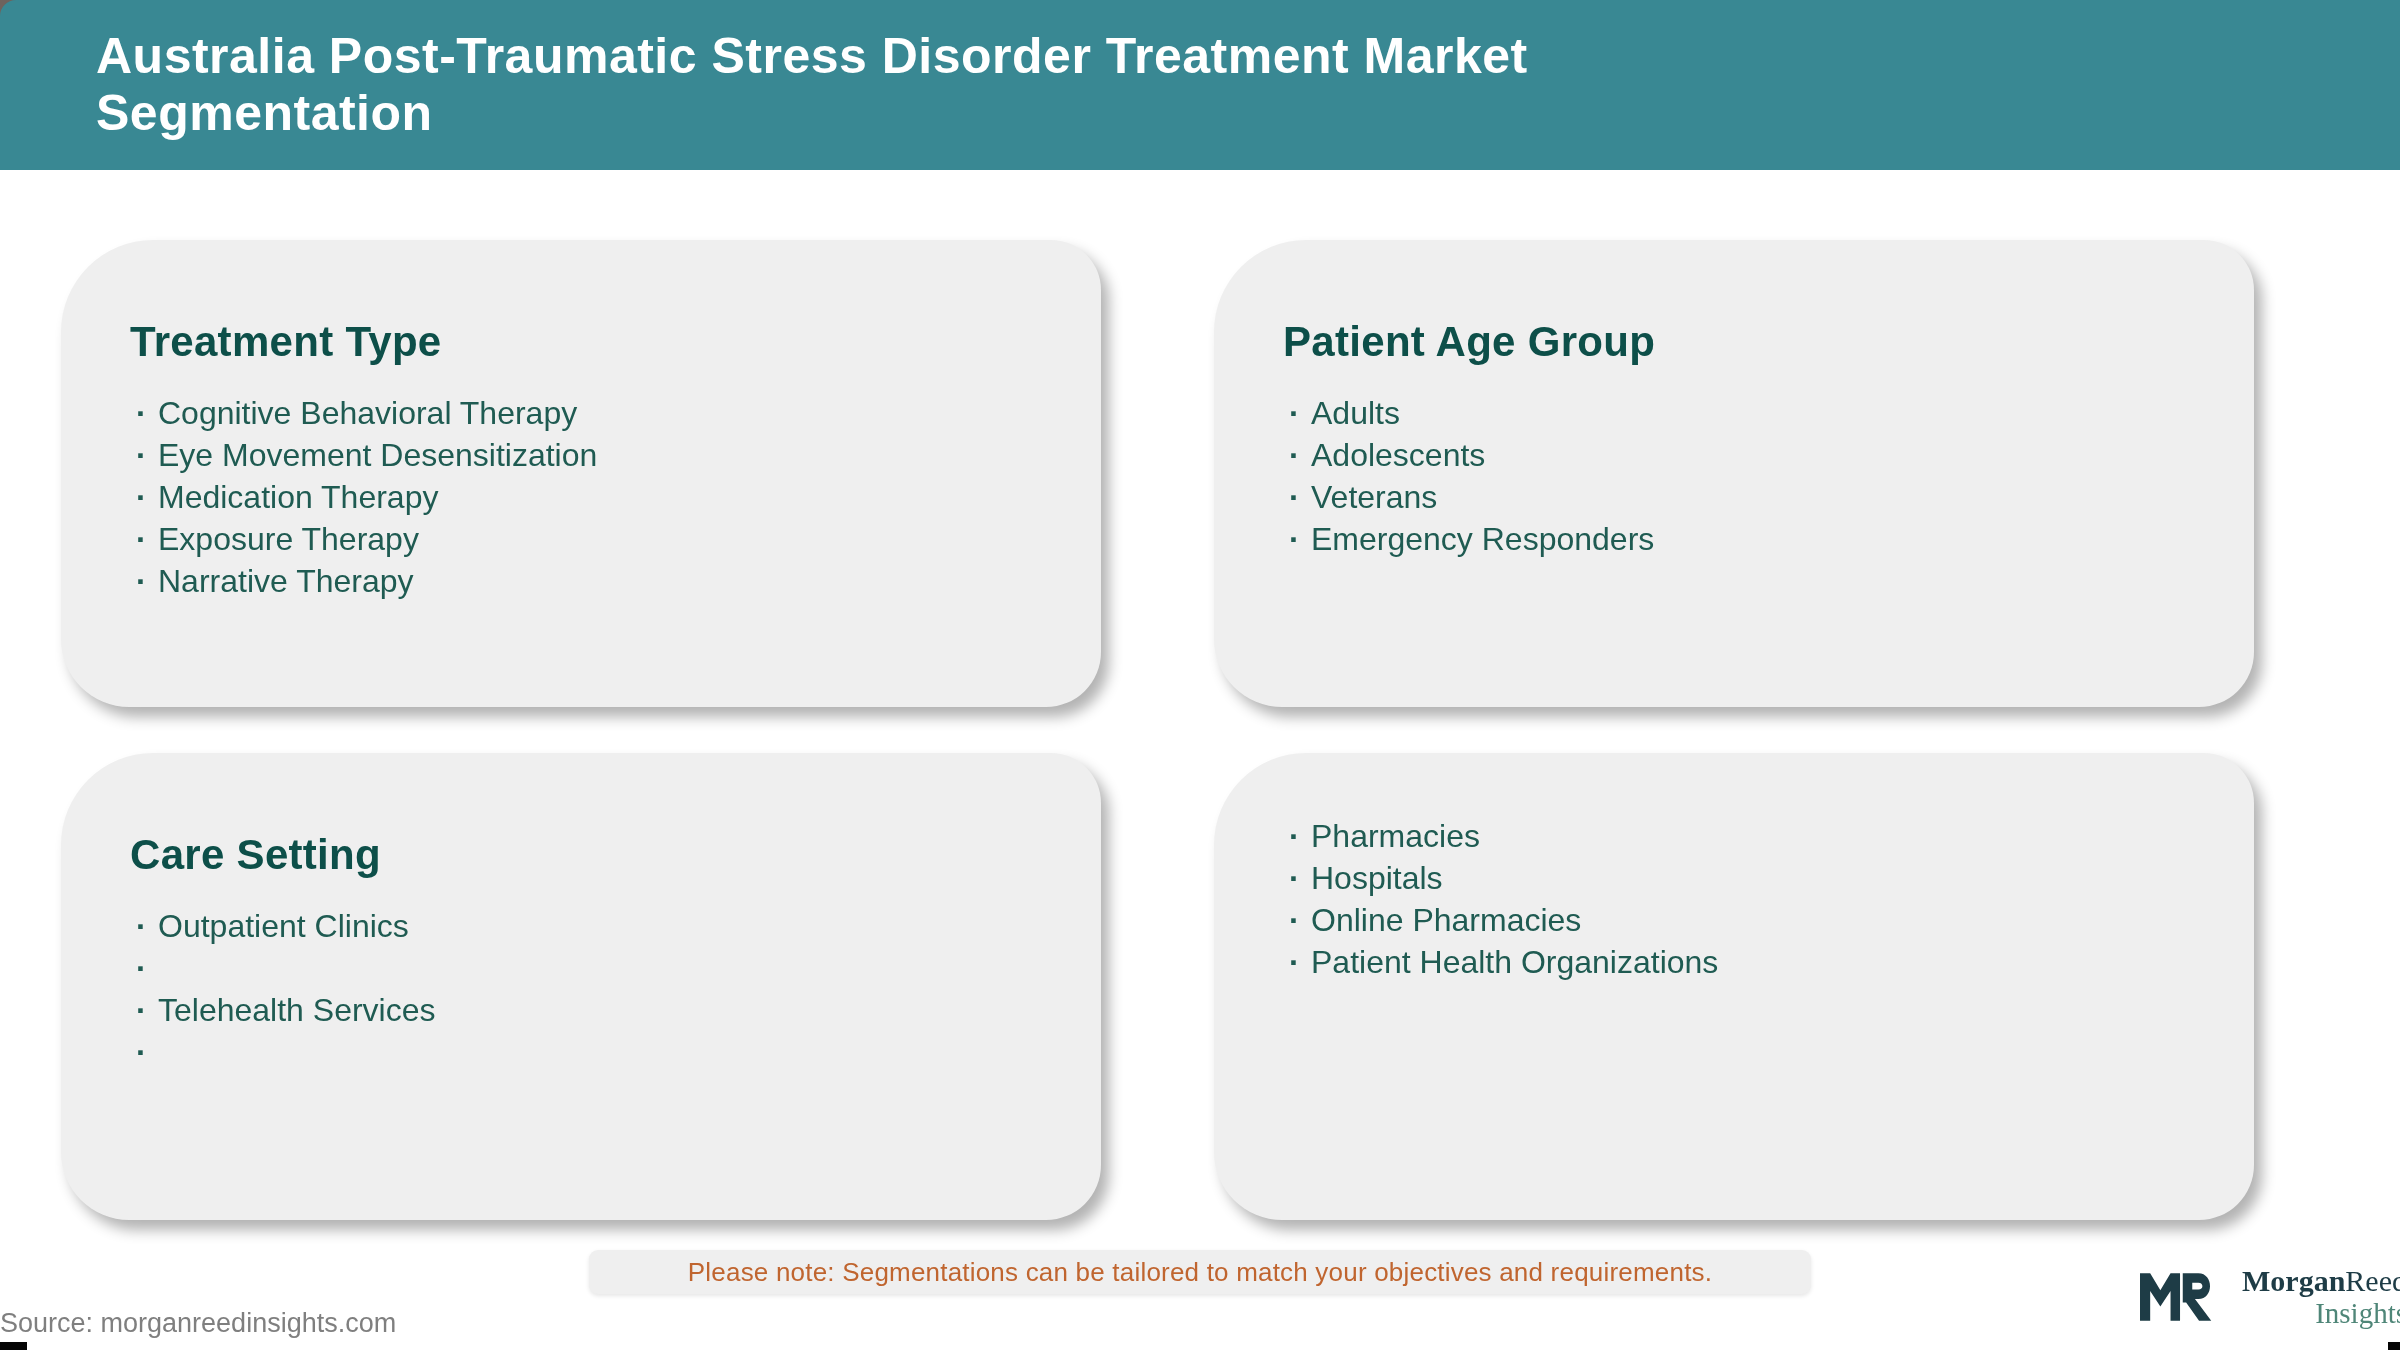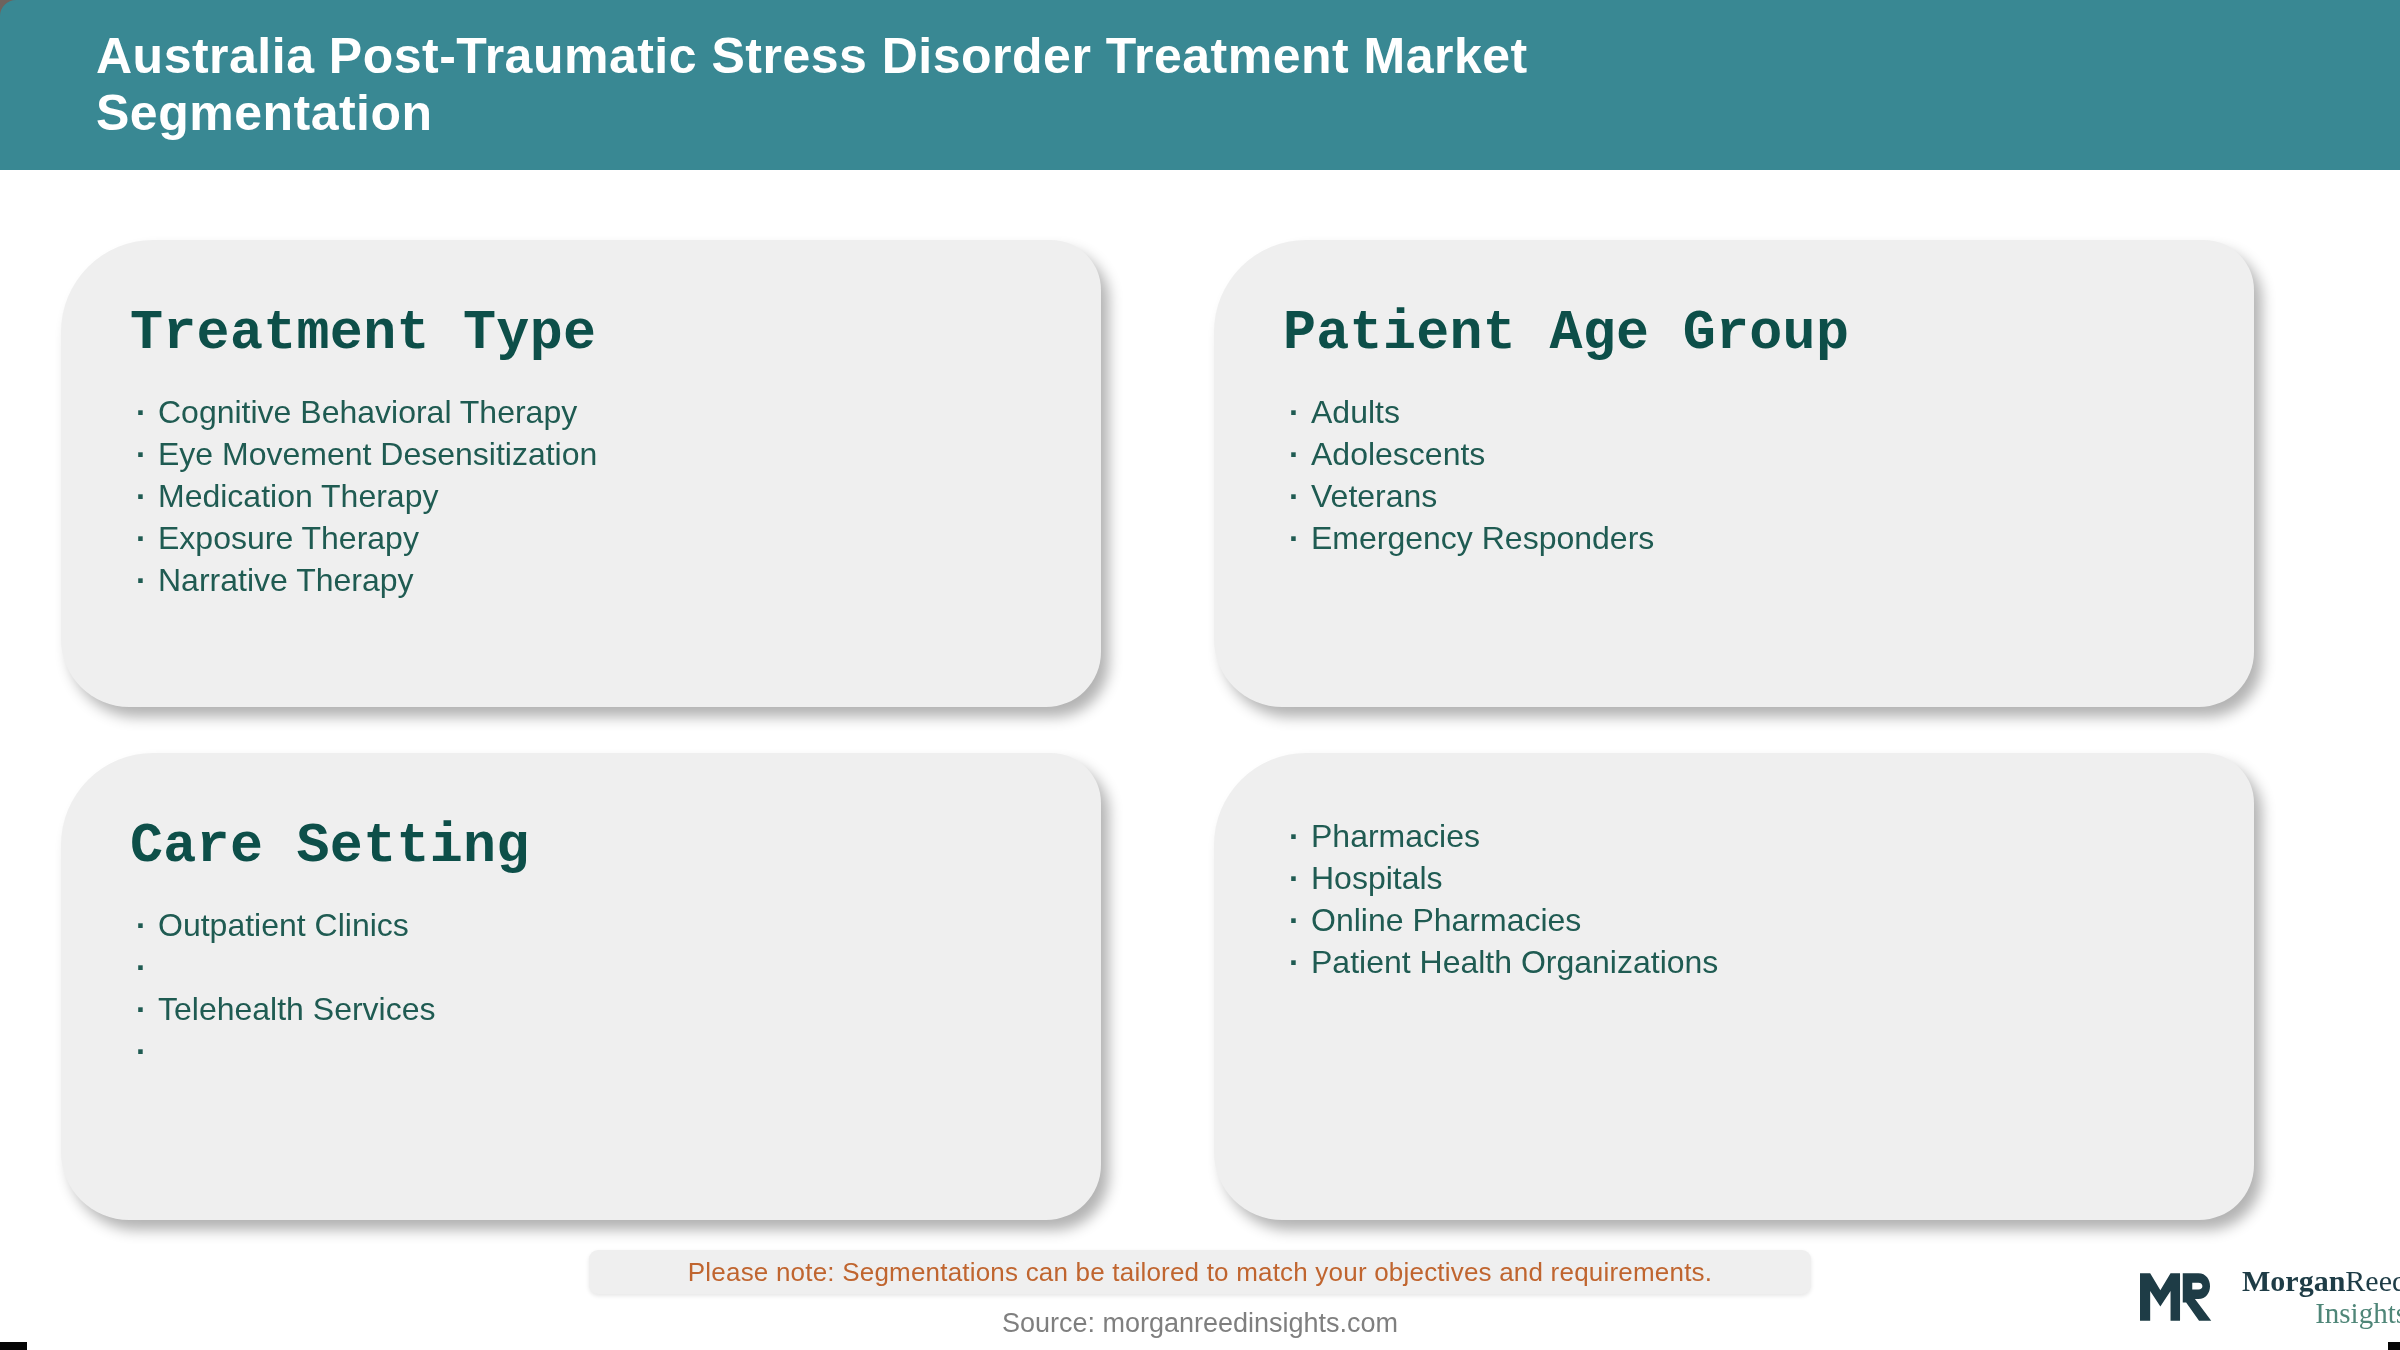--- a/index.html
+++ b/index.html
@@ -48,26 +48,25 @@
   }
   .card {
     width: 1040px; height: 467px;
     box-sizing: border-box;
     background: #efefef;
     border-radius: 92px 50px 55px 68px;
     box-shadow: 8px 10px 14px rgba(0,0,0,0.30);
     padding: 62px 50px 0 69px;
   }
   .card h2 {
-    margin: 0 0 26px 0;
+    margin: 16px 0 26px 0;
     color: #0d4f49;
-    font-size: 55px;
+    font-size: 42px;
     font-weight: bold;
     letter-spacing: 0.3px;
-    font-family: Liberation Mono, monospace;
   }
   .card ul {
     margin: 0; padding: 0 0 0 6px;
     list-style: none;
   }
   .card li {
     display: flex;
     align-items: baseline;
     color: #1f5b52;
     font-size: 32px;
@@ -89,21 +88,20 @@
     box-shadow: 0 2px 4px rgba(0,0,0,0.10);
     display: flex; align-items: center; justify-content: center;
   }
   .note-text {
     color: #c0652f;
     font-size: 26px;
     letter-spacing: 0.2px;
   }
   .source-line {
     margin-top: 14px;
-    text-align: center;
     color: #7f7f7f;
     font-size: 27px;
   }
 
   
   .logo {
     position: absolute;
     left: 2140px; top: 1266px;
     display: flex; align-items: center; gap: 26px;
   }

